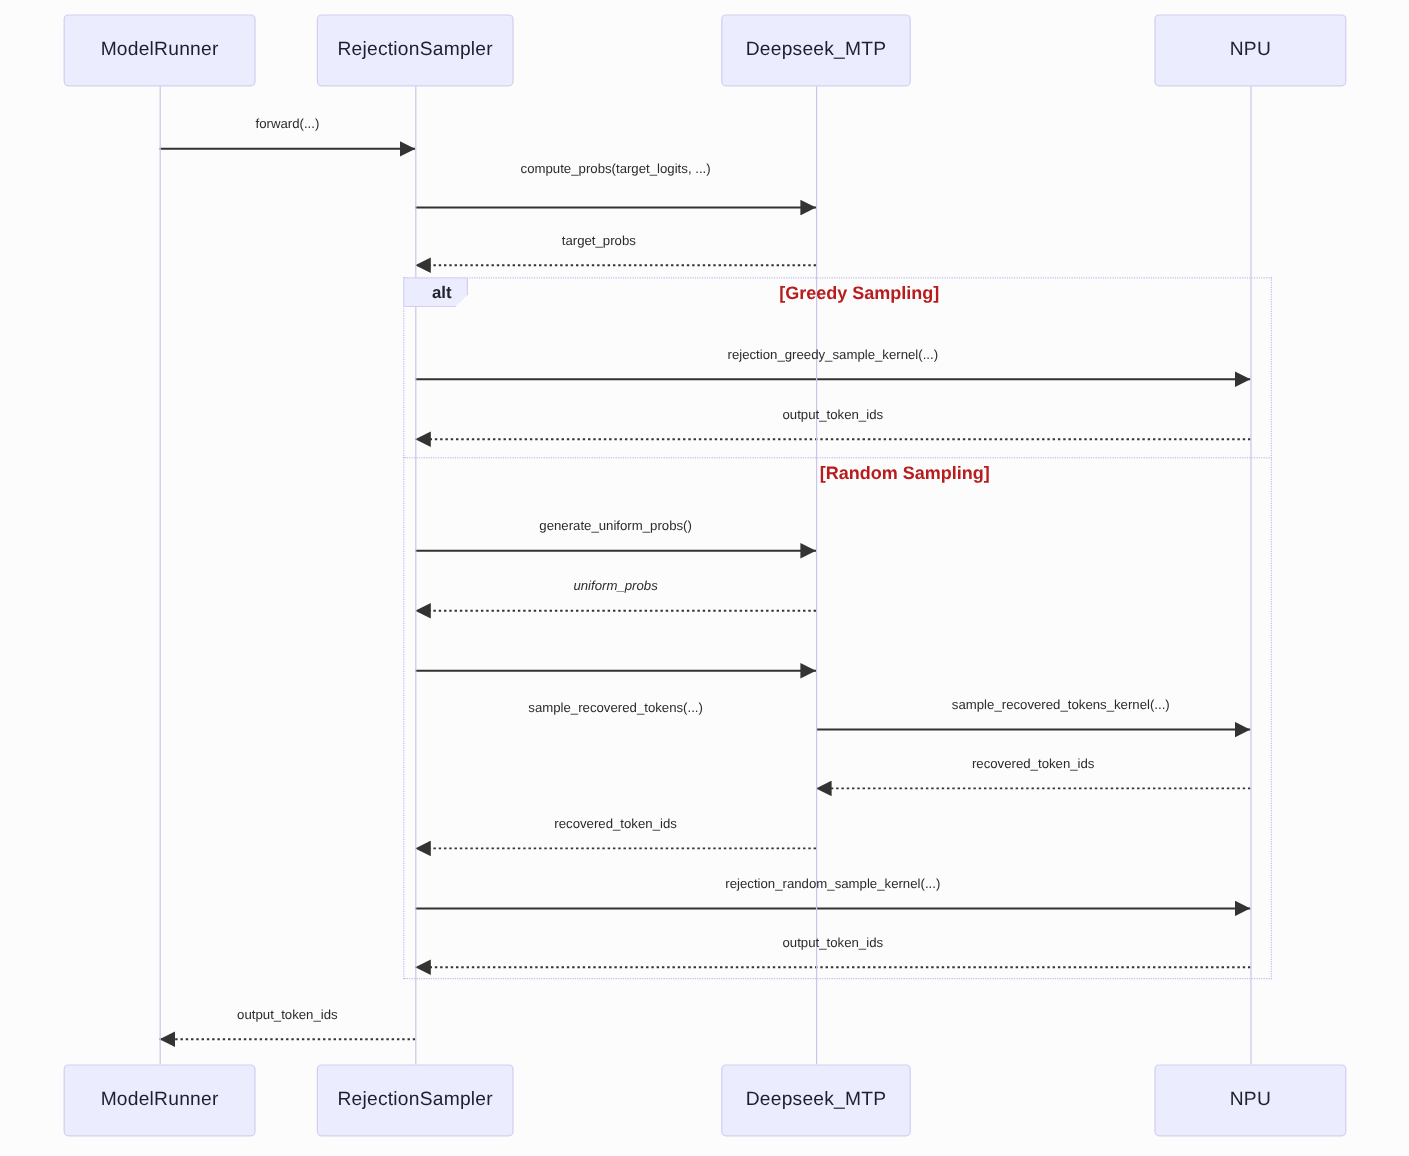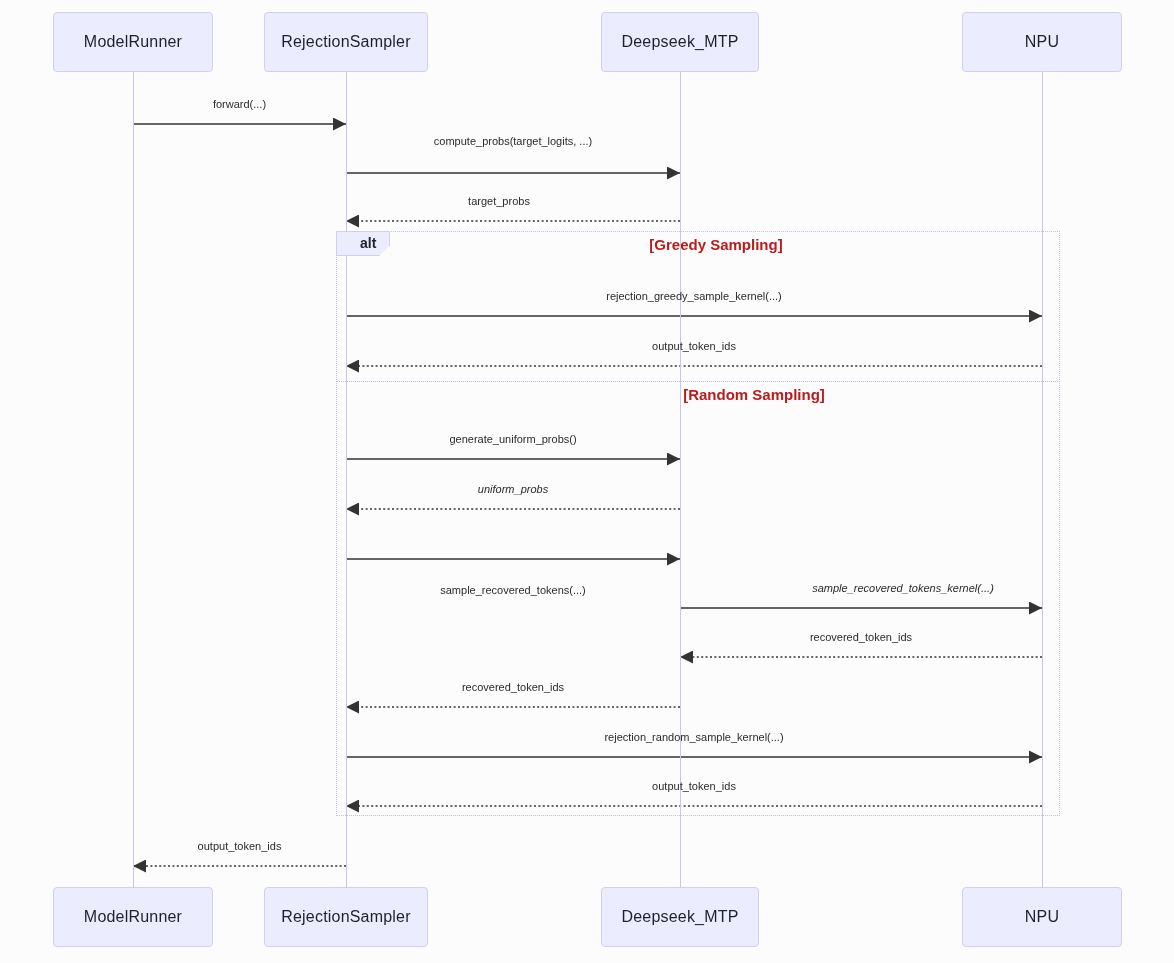--- a/index.html
+++ b/index.html
@@ -178,19 +178,19 @@
     <div class="alt-divider" style="left: 336px; top: 381px; width: 724px;"></div>
     <div class="condition-label" style="left: 754px; top: 386px;">[Random Sampling]</div>
     <div class="msg-label" style="left: 239.5px; top: 95px;">forward(...)</div>
     <div class="msg-label" style="left: 513px; top: 132px;">compute_probs(target_logits, ...)</div>
     <div class="msg-label" style="left: 499px; top: 192px;">target_probs</div>
     <div class="msg-label" style="left: 694px; top: 287px;">rejection_greedy_sample_kernel(...)</div>
     <div class="msg-label" style="left: 694px; top: 337px;">output_token_ids</div>
     <div class="msg-label" style="left: 513px; top: 430px;">generate_uniform_probs()</div>
     <div class="msg-label" style="left: 513px; top: 480px; font-style: italic;">uniform_probs</div>
     <div class="msg-label" style="left: 513px; top: 561px; margin-top: 20px;">sample_recovered_tokens(...)</div>
-    <div class="msg-label" style="left: 903px; top: 579px; font-style: italic;">sample_recovered_tokens_kernel(...)</div>
+    <div class="msg-label" style="left: 884px; top: 579px;">sample_recovered_tokens_kernel(...)</div>
     <div class="msg-label" style="left: 861px; top: 628px;">recovered_token_ids</div>
     <div class="msg-label" style="left: 513px; top: 678px;">recovered_token_ids</div>
     <div class="msg-label" style="left: 694px; top: 728px;">rejection_random_sample_kernel(...)</div>
     <div class="msg-label" style="left: 694px; top: 777px;">output_token_ids</div>
     <div class="msg-label" style="left: 239.5px; top: 837px;">output_token_ids</div>
   </div>
 
 </body></html>

